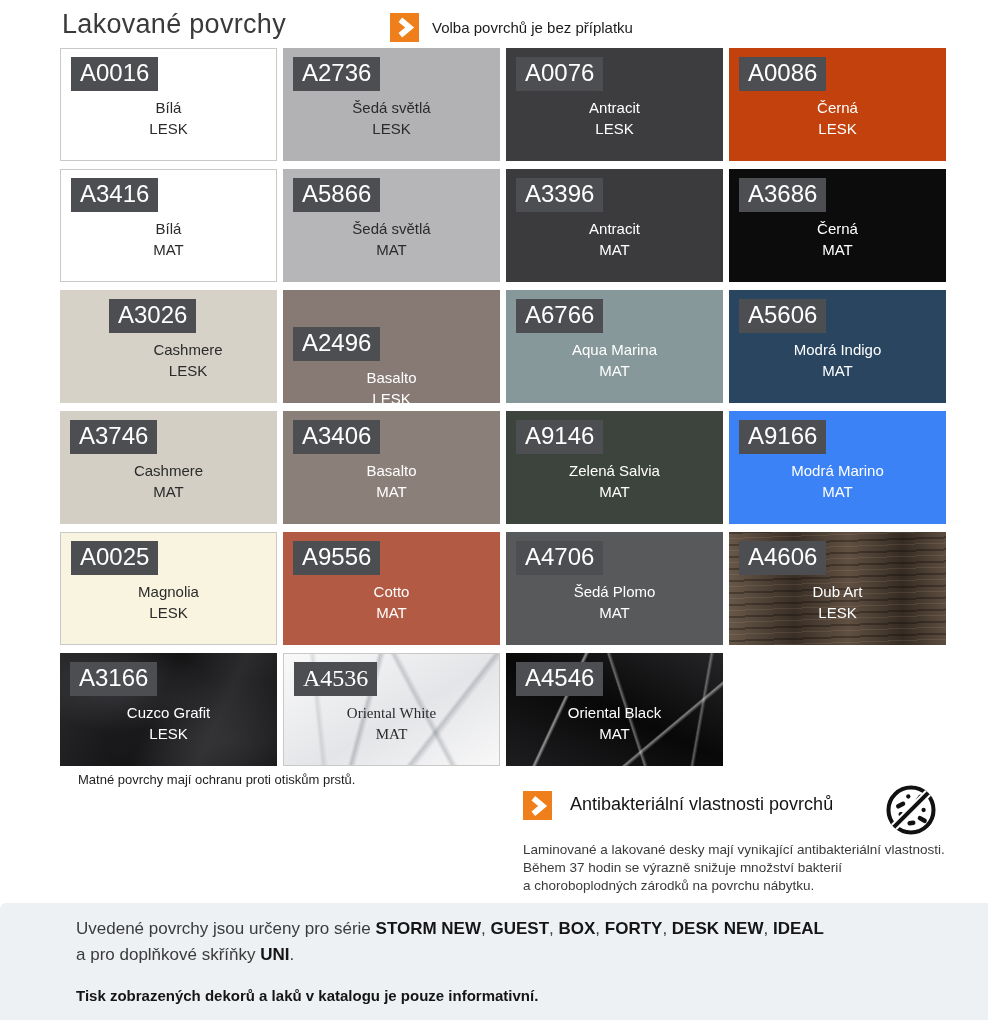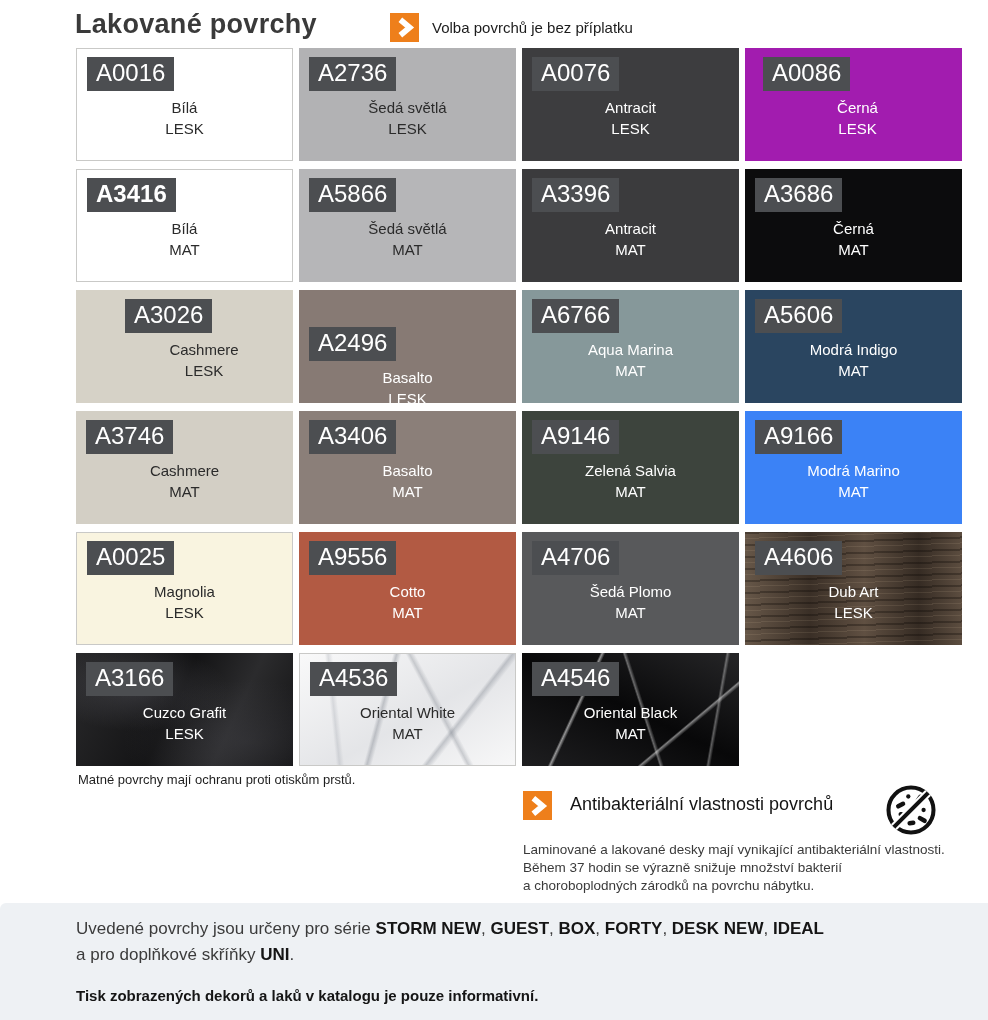--- a/index.html
+++ b/index.html
@@ -1,31 +1,31 @@
 <!DOCTYPE html>
 <html><head>
 <meta charset="utf-8">
 <style>
   html,body{margin:0;padding:0;}
   body{
     width:988px;height:1020px;position:relative;overflow:hidden;
     background:#ffffff;font-family:"Liberation Sans",sans-serif;
   }
   .page-title{
-    position:absolute;left:75px;top:9px;
-    font-size:27px;font-weight:700;letter-spacing:.3px;color:#3a3a3a;
+    position:absolute;left:62px;top:9px;
+    font-size:27px;font-weight:400;letter-spacing:.3px;color:#3a3a3a;
   }
   .header-note{
     position:absolute;left:390px;top:13px;display:flex;align-items:center;gap:13px;
   }
   .arrow-chip{width:29px;height:29px;display:flex;align-items:center;justify-content:center;flex:0 0 auto;}
   .header-note .note-text{font-size:15px;color:#1c1c1c;}
 
   .swatch-grid{
-    position:absolute;left:76px;top:48px;
+    position:absolute;left:60px;top:48px;
     display:grid;grid-template-columns:repeat(4,217px);grid-auto-rows:113px;gap:8px 6px;
   }
   .swatch{box-sizing:border-box;position:relative;text-align:center;padding-top:9px;background-repeat:no-repeat;background-size:cover;}
   .swatch.bordered{border:1px solid #c9c9c7;padding-top:8px;}
   .badge-row{text-align:left;padding-left:10px;}
   .code-badge{
     display:inline-block;background:#4c4e51;color:#ffffff;
     font-size:24px;line-height:1.2;padding:2px 9px 3px;
   }
   .swatch-name{margin-top:8px;font-size:15px;line-height:1.25;}
@@ -103,30 +103,30 @@
     <div class="swatch-name">Šedá světlá</div>
     <div class="swatch-finish">LESK</div>
   </div>
     <div class="swatch text-light" style="background-color: rgb(61, 61, 63);">
     <div class="badge-row">
       <span class="code-badge" style="background-color: rgb(76, 78, 81);"><span>A0076</span></span>
     </div>
     <div class="swatch-name">Antracit</div>
     <div class="swatch-finish">LESK</div>
   </div>
-    <div class="swatch text-light" style="background-color: #a21caf; padding-left: 8px;">
+    <div class="swatch text-light" style="background-color: #c2410c;">
     <div class="badge-row">
       <span class="code-badge" style="background-color: rgb(76, 78, 81);"><span>A0086</span></span>
     </div>
     <div class="swatch-name">Černá</div>
     <div class="swatch-finish">LESK</div>
   </div>
     <div class="swatch text-dark bordered" style="background-color: rgb(255, 255, 255);">
     <div class="badge-row">
-      <span class="code-badge" style="background-color: rgb(76, 78, 81); font-weight: bold;"><span>A3416</span></span>
+      <span class="code-badge" style="background-color: rgb(76, 78, 81);"><span>A3416</span></span>
     </div>
     <div class="swatch-name">Bílá</div>
     <div class="swatch-finish">MAT</div>
   </div>
     <div class="swatch text-dark" style="background-color: rgb(182, 182, 184);">
     <div class="badge-row">
       <span class="code-badge" style="background-color: rgb(76, 78, 81); text-align: center;"><span>A5866</span></span>
     </div>
     <div class="swatch-name">Šedá světlá</div>
     <div class="swatch-finish">MAT</div>
@@ -229,21 +229,21 @@
     <div class="swatch-name">Dub Art</div>
     <div class="swatch-finish">LESK</div>
   </div>
     <div class="swatch tex-graphite text-light" style="background-color: rgb(30, 30, 32);">
     <div class="badge-row">
       <span class="code-badge" style="background-color: rgb(76, 78, 81);"><span>A3166</span></span>
     </div>
     <div class="swatch-name">Cuzco Grafit</div>
     <div class="swatch-finish">LESK</div>
   </div>
-    <div class="swatch tex-marble-white text-dark bordered" style="background-color: rgb(240, 240, 241);">
+    <div class="swatch tex-marble-white text-dark bordered" style="background-color: rgb(240, 240, 241); font-family: Liberation Serif, serif;">
     <div class="badge-row">
       <span class="code-badge" style="background-color: rgb(76, 78, 81);"><span>A4536</span></span>
     </div>
     <div class="swatch-name">Oriental White</div>
     <div class="swatch-finish">MAT</div>
   </div>
     <div class="swatch tex-marble-black text-light" style="background-color: rgb(16, 16, 18);">
     <div class="badge-row">
       <span class="code-badge" style="background-color: rgb(76, 78, 81);"><span>A4546</span></span>
     </div>

